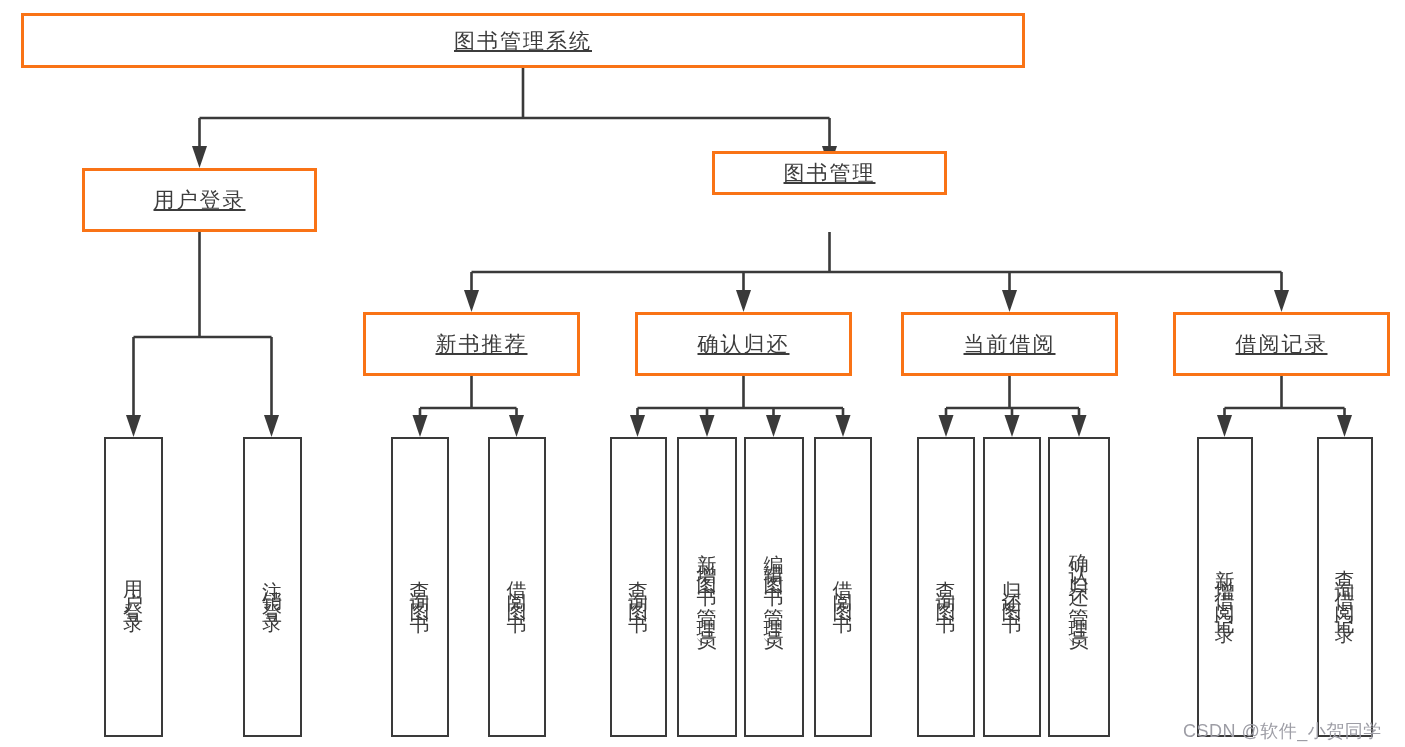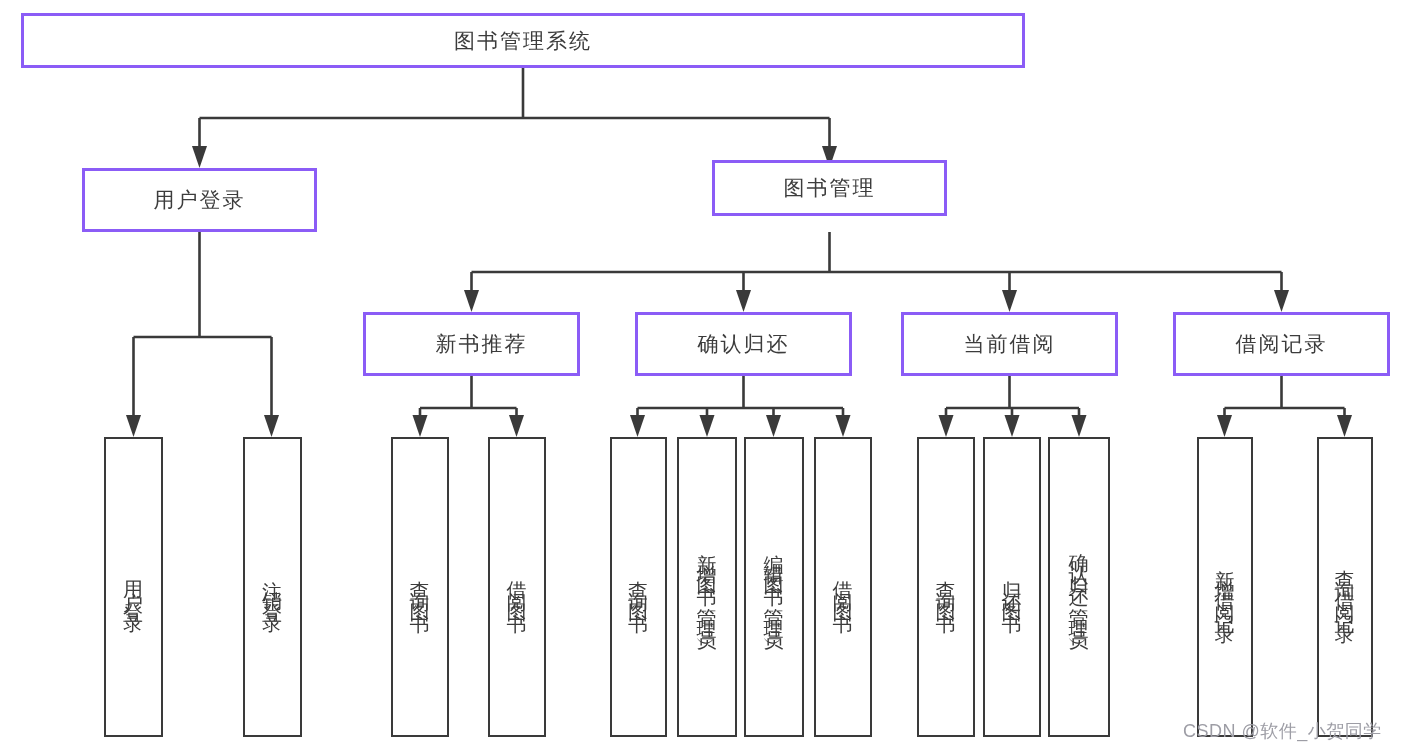--- a/index.html
+++ b/index.html
@@ -9,26 +9,27 @@
     background:#ffffff;
     font-family:"Liberation Sans","DejaVu Sans",sans-serif;
     color:#3c3c3c;
     overflow:hidden;
   }
   #connector-layer{position:absolute;left:0;top:0;width:1405px;height:747px;}
   .node{
     position:absolute;
     box-sizing:border-box;
     background:#ffffff;
-    border:3px solid #8b5cf6;
+    border:3px solid #f97316;
     display:flex;align-items:center;justify-content:center;
     font-size:21px;
     letter-spacing:2px;
     color:#3c3c3c;
     white-space:nowrap;
+    text-decoration:underline;
   }
   .vnode{
     position:absolute;
     box-sizing:border-box;
     background:#ffffff;
     border:2.5px solid #3a3a3a;
     display:flex;align-items:center;justify-content:center;
     font-size:20px;
     color:#3c3c3c;
   }
@@ -98,21 +99,21 @@
       <polygon points="1071.5,415 1086.5,415 1079,437"></polygon>
 
       <polygon points="1217,415 1232,415 1224.5,437"></polygon>
       <polygon points="1337,415 1352,415 1344.5,437"></polygon>
     </g>
   </svg>
 
   <div class="node" style="left:21px;top:13px;width:1004px;height:55px;">图书管理系统</div>
 
   <div class="node" style="left:82px;top:168px;width:235px;height:64px;">用户登录</div>
-  <div class="node" style="left:712px;top:160px;width:235px;height:56px;">图书管理</div>
+  <div class="node" style="left:712px;top:151px;width:235px;height:44px;">图书管理</div>
 
   <div class="node" style="left:363px;top:312px;width:217px;height:64px;padding-left:20px;">新书推荐</div>
   <div class="node" style="left:635px;top:312px;width:217px;height:64px;">确认归还</div>
   <div class="node" style="left:1173px;top:312px;width:217px;height:64px;">借阅记录</div>
   <div class="node" style="left:901px;top:312px;width:217px;height:64px;">当前借阅</div>
 
   <div class="vnode" style="left:104px;top:437px;width:59px;height:300px;">
     <span>用户登录</span>
   </div>
   <div class="vnode" style="left:243px;top:437px;width:59px;height:300px;">

